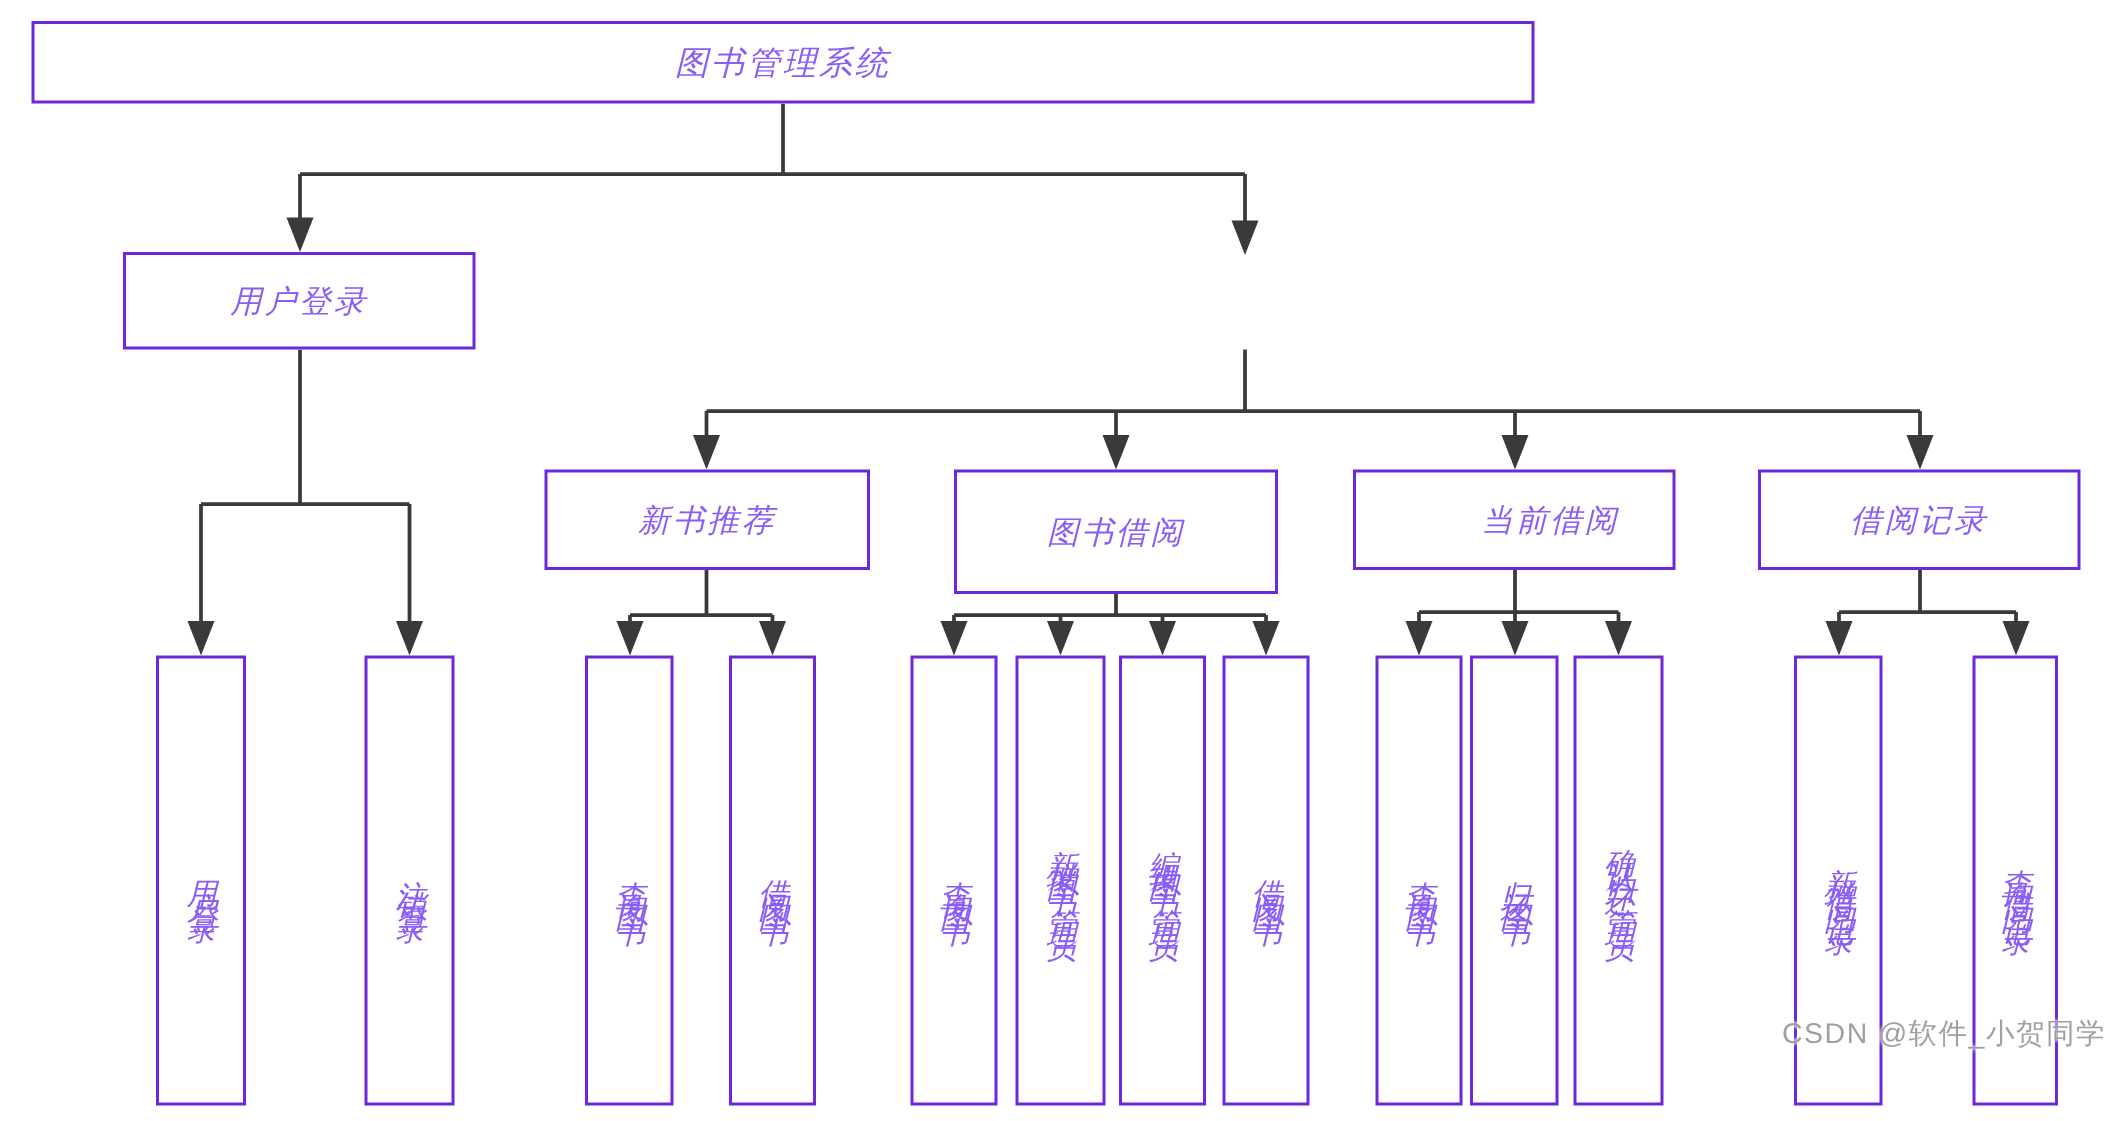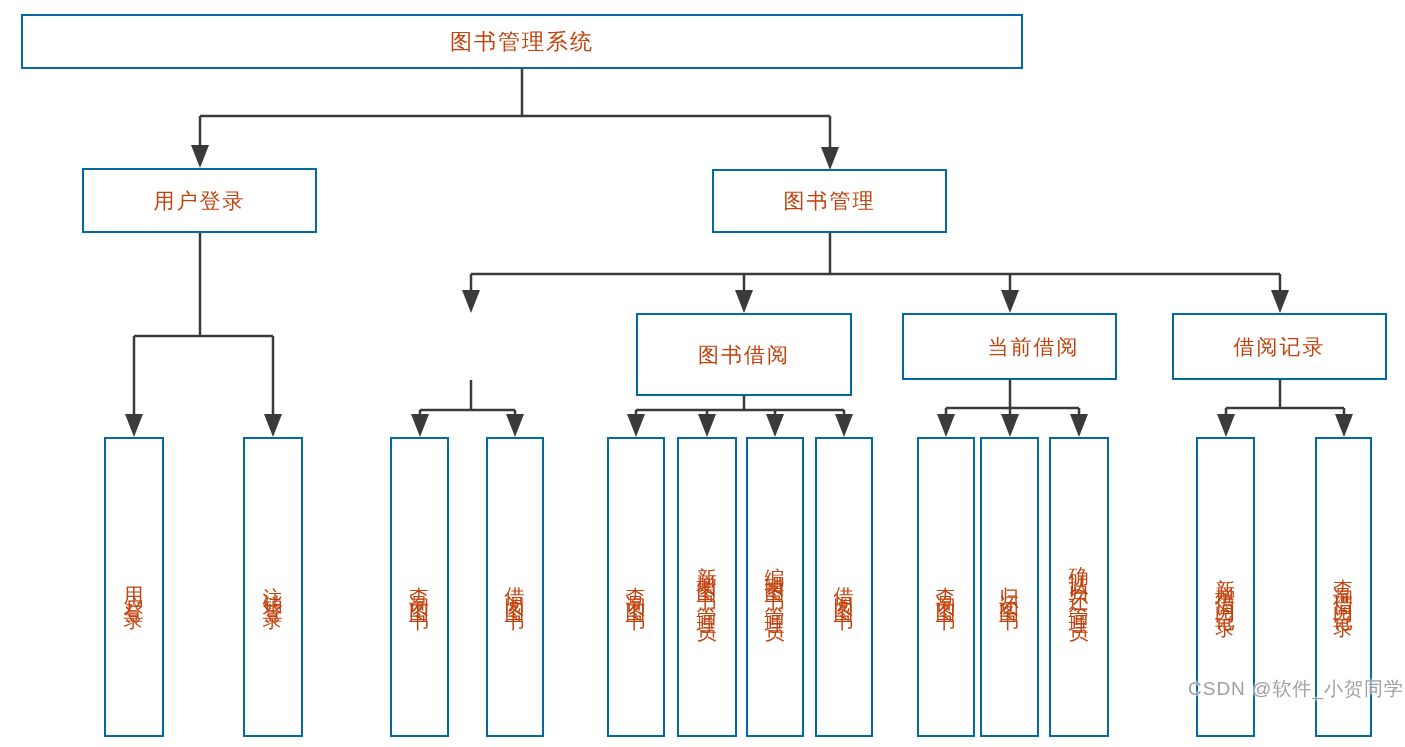--- a/index.html
+++ b/index.html
@@ -14,26 +14,27 @@
   .connectors {
     position: absolute;
     left: 0; top: 0;
     width: 1405px; height: 747px;
     z-index: 1;
   }
   .node {
     position: absolute;
     box-sizing: border-box;
     background: #ffffff;
-    border: 2px solid #0369a1;
-    color: #c2410c;
+    border: 2px solid #6d28d9;
+    color: #8b5cf6;
     display: flex;
     align-items: center;
     justify-content: center;
     z-index: 2;
+    font-style: italic;
   }
   .h-node {
     font-size: 21px;
     letter-spacing: 2px;
     white-space: nowrap;
   }
   .root-node {
     font-size: 22px;
     letter-spacing: 2px;
   }
@@ -126,22 +127,22 @@
       <polygon points="1001,414 1019,414 1010,437"></polygon>
       <polygon points="1070,414 1088,414 1079,437"></polygon>
       <polygon points="1217,414 1235,414 1226,437"></polygon>
       <polygon points="1335,414 1353,414 1344,437"></polygon>
     </g>
   </svg>
 
   <div class="node h-node root-node" style="left:21px; top:14px; width:1002px; height:55px;">图书管理系统</div>
 
   <div class="node h-node" style="left:82px; top:168px; width:235px; height:65px;">用户登录</div>
-  <div class="node h-node" style="left:712px; top:169px; width:235px; height:64px;">图书管理</div>
 
+  <div class="node h-node" style="left:363px; top:313px; width:217px; height:67px;">新书推荐</div>
   <div class="node h-node" style="left:636px; top:313px; width:216px; height:83px;">图书借阅</div>
   <div class="node h-node" style="left:902px; top:313px; width:215px; height:67px;padding-left:48px;">当前借阅</div>
   <div class="node h-node" style="left:1172px; top:313px; width:215px; height:67px;">借阅记录</div>
 
   <div class="node leaf-node" style="left:104px; top:437px; width:60px; height:300px;">用户登录</div>
   <div class="node leaf-node" style="left:243px; top:437px; width:60px; height:300px;">注销登录</div>
 
   <div class="node leaf-node" style="left:390px; top:437px; width:59px; height:300px;">查询图书</div>
   <div class="node leaf-node" style="left:486px; top:437px; width:58px; height:300px;">借阅图书</div>
 

